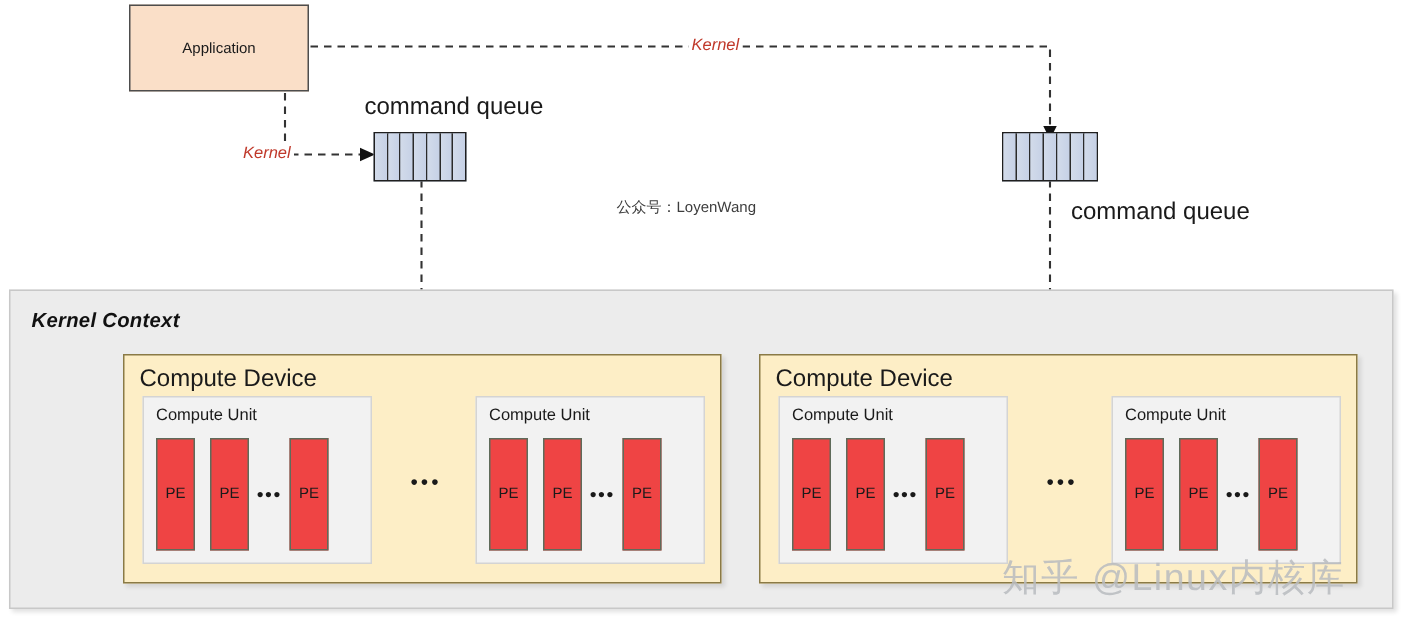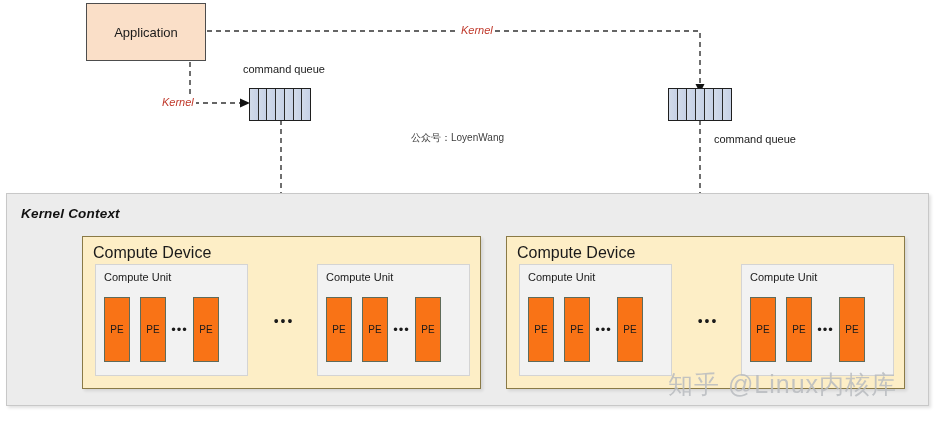--- a/index.html
+++ b/index.html
@@ -24,42 +24,42 @@
     left: 86px;
     top: 3px;
     width: 120px;
     height: 58px;
     background: #fadfc8;
     border: 1.6px solid #4d4d4d;
     box-sizing: border-box;
     display: flex;
     align-items: center;
     justify-content: center;
-    font-size: 13px;
+    font-size: 10px;
     color: #1a1a1a;
   }
 
   
   .queue {
     position: absolute;
     box-sizing: border-box;
     border: 1.6px solid #1f1f1f;
     background: #ccd6e8;
     display: flex;
   }
   .queue .cell {
     flex: 1 1 0;
     border-right: 1.3px solid #2a2a2a;
     background: linear-gradient(90deg, #d2dbea 0%, #c6d1e6 100%);
   }
   .queue .cell:last-child { border-right: none; }
 
   .queue-label {
     position: absolute;
-    font-size: 11px;
+    font-size: 16px;
     color: #1a1a1a;
     white-space: nowrap;
   }
 
   
   .context-box {
     position: absolute;
     left: 6px;
     top: 193px;
     width: 923px;
@@ -125,22 +125,22 @@
     position: absolute;
     left: 8px;
     top: 27px;
     width: 137px;
     height: 75px;
     display: flex;
     align-items: center;
   }
   .pe {
     width: 26px;
-    height: 65px;
-    background: #f97316;
+    height: 75px;
+    background: #ef4444;
     border: 1.4px solid #5f6b5a;
     box-sizing: border-box;
     display: flex;
     align-items: center;
     justify-content: center;
     font-size: 10px;
     color: #1a1a1a;
   }
   .pe-gap { width: 10px; }
   .pe-dots {

